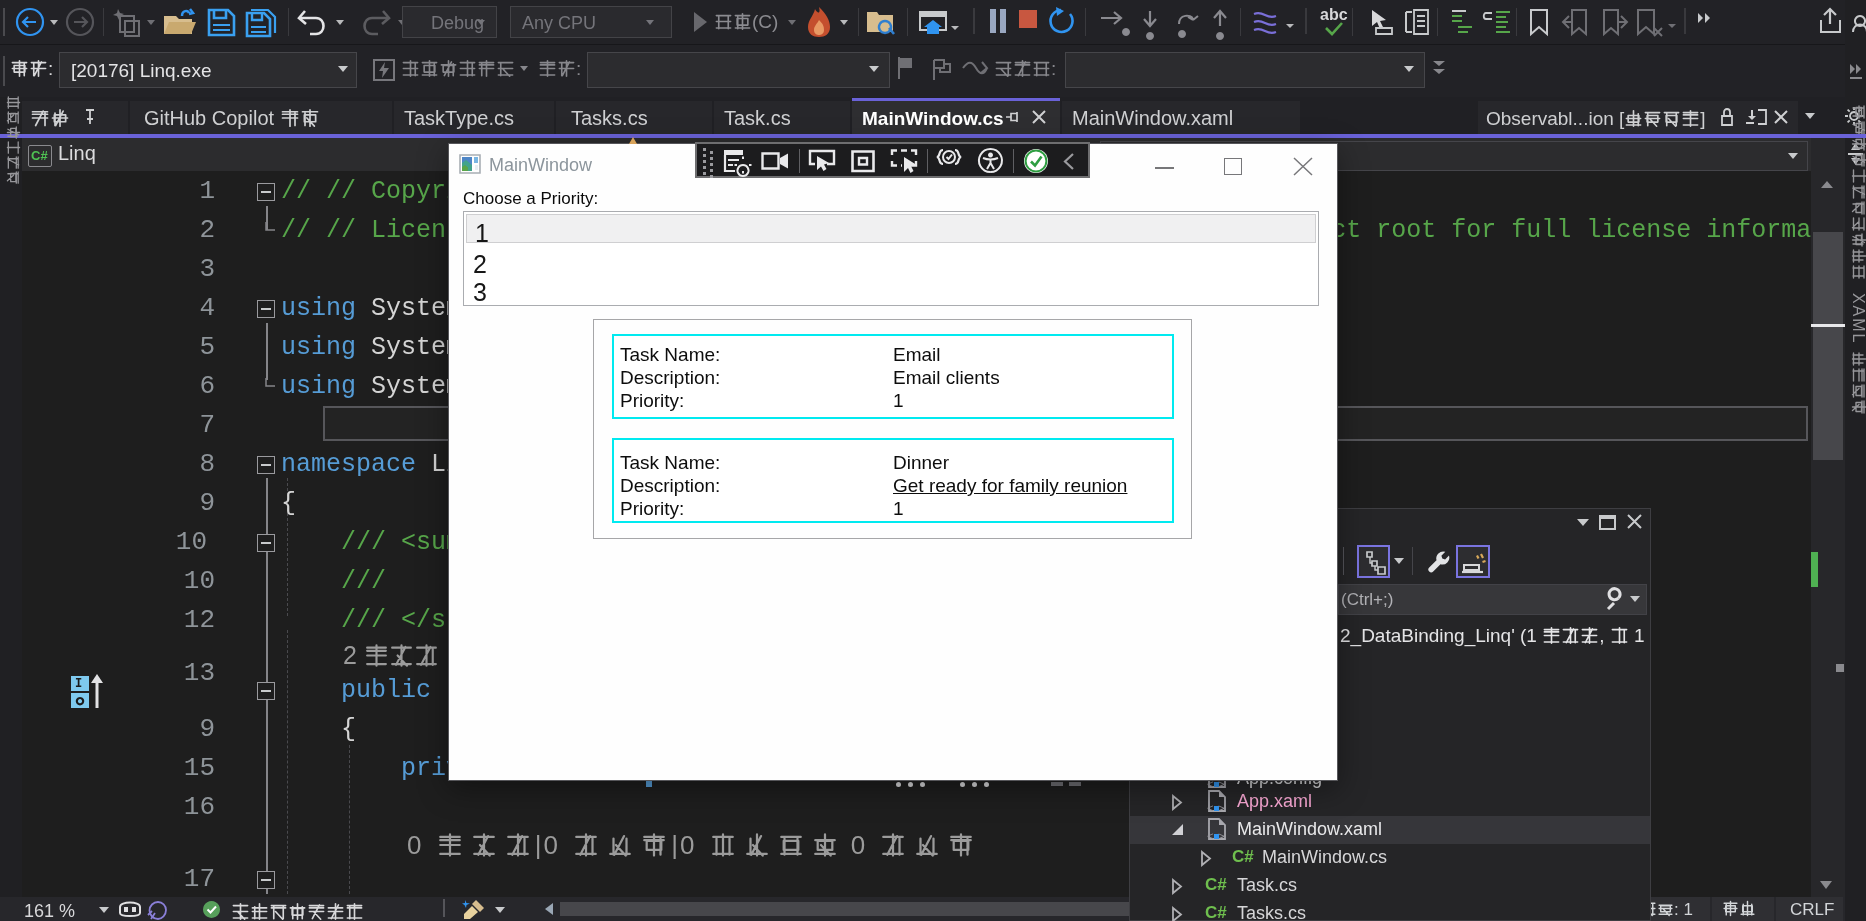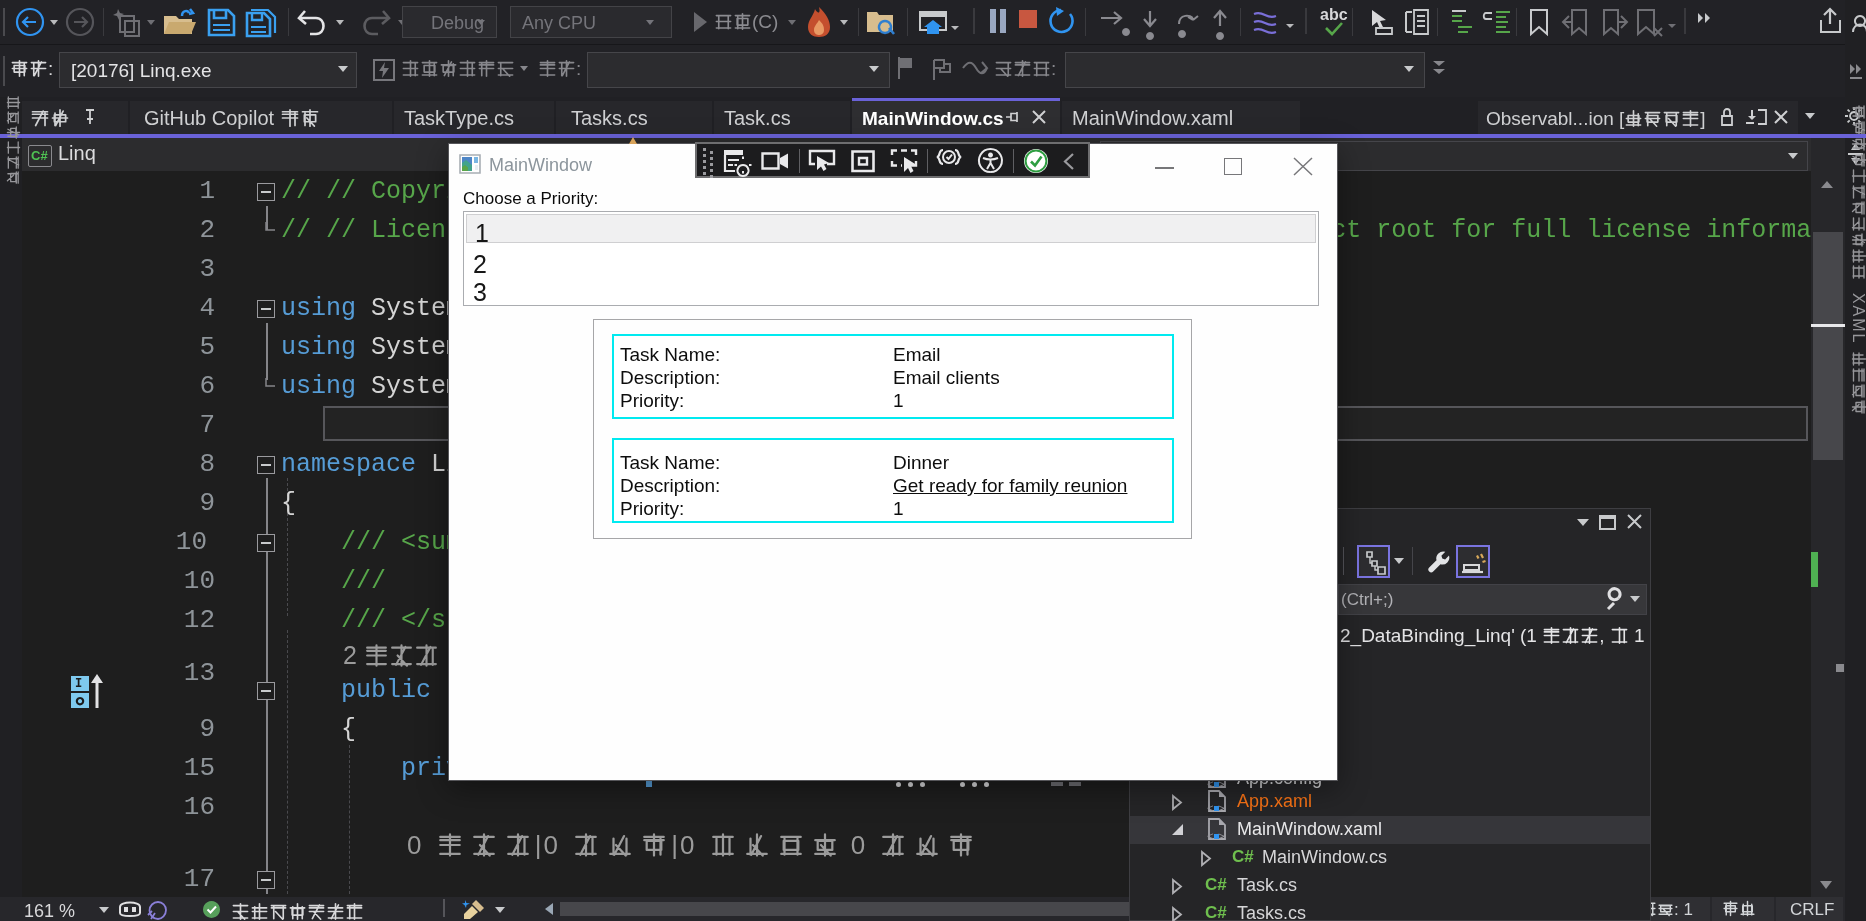--- a/index.html
+++ b/index.html
@@ -595,21 +595,21 @@
     <svg class="abs ic" style="left:1171px;top:794px" width="13" height="17" viewBox="0 0 13 17">
       <path d="M2 2 L10 8.5 L2 15 Z" fill="none" stroke="#b0b0b4" stroke-width="1.8"></path>
     </svg>
     <svg class="abs ic" style="left:1206px;top:790px" width="22" height="24" viewBox="0 0 22 24">
       <path d="M3 1 H13 L19 7 V21 H3 Z" fill="none" stroke="#a8a8ae" stroke-width="1.8"></path>
       <path d="M13 1 L13 7 H19 Z" fill="#a8a8ae"></path>
       <text x="1" y="22" font-size="11" fill="#9a9aa0" font-family="Liberation Mono">&lt;</text>
       <text x="12" y="22" font-size="11" fill="#9a9aa0" font-family="Liberation Mono">&gt;</text>
       <path d="M8 16 H13 V21 H8 Z" fill="#3094f0"></path>
     </svg>
-    <div class="abs " style="left:1237px;top:791px;font-size:18px;color:#f97316;white-space:pre;">App.xaml</div>
+    <div class="abs " style="left:1237px;top:791px;font-size:18px;color:#f9a8d4;white-space:pre;">App.xaml</div>
     <div class="abs" style="left:1130px;top:816px;width:520px;height:28px;background:#36363a;"></div>
     <svg class="abs ic" style="left:1171px;top:822px" width="14" height="15" viewBox="0 0 14 15">
       <path d="M12 2 V13 L1 13 Z" fill="#d0d0d4"></path>
     </svg>
     <svg class="abs ic" style="left:1206px;top:818px" width="22" height="24" viewBox="0 0 22 24">
       <path d="M3 1 H13 L19 7 V21 H3 Z" fill="none" stroke="#a8a8ae" stroke-width="1.8"></path>
       <path d="M13 1 L13 7 H19 Z" fill="#a8a8ae"></path>
       <text x="1" y="22" font-size="11" fill="#9a9aa0" font-family="Liberation Mono">&lt;</text>
       <text x="12" y="22" font-size="11" fill="#9a9aa0" font-family="Liberation Mono">&gt;</text>
       <path d="M8 16 H13 V21 H8 Z" fill="#3094f0"></path>

